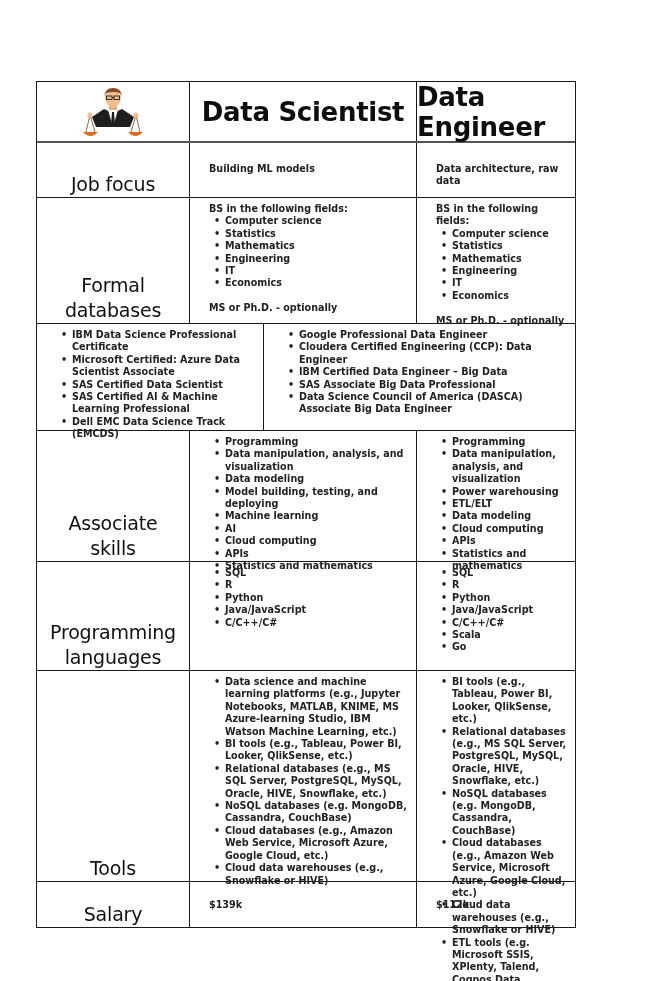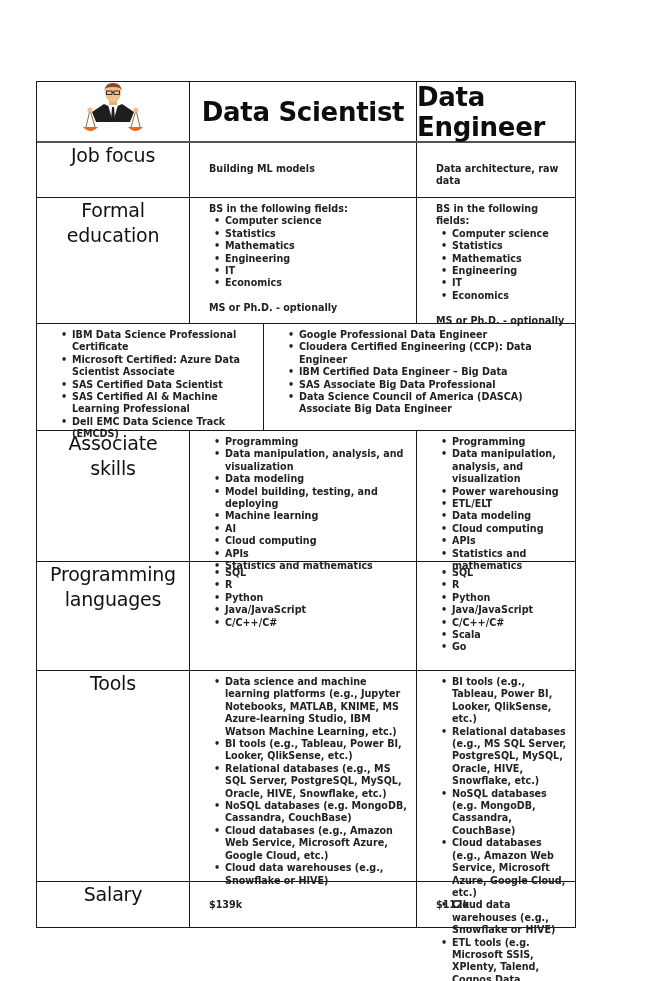--- a/index.html
+++ b/index.html
@@ -4,21 +4,21 @@
   <style>
     html, body { margin: 0; padding: 0; background: #ffffff; }
     body { width: 654px; height: 981px; position: relative; overflow: hidden;
            font-family: "Liberation Sans", sans-serif; color: #111; }
     .table { position: absolute; left: 12px; top: 81px; width: 540px;
              border: 1.5px solid #1a1a1a; box-sizing: border-box; margin-left: 24px; }
     .row { display: flex; border-top: 1.5px solid #1a1a1a; box-sizing: border-box; }
     .row:first-child { border-top: none; }
     .row.after-header { border-top: 2px solid #555; }
     .c0 { width: 153px; border-right: 1.5px solid #1a1a1a; box-sizing: border-box;
-          display: flex; align-items: flex-start; justify-content: center; text-align: center; }
+          display: flex; align-items: flex-end; justify-content: center; text-align: center; }
     .c1 { width: 227px; border-right: 1.5px solid #1a1a1a; box-sizing: border-box; }
     .c2 { flex: 1; box-sizing: border-box; }
     .hdr { display: flex; align-items: center; justify-content: center;
            font-family: "DejaVu Sans", sans-serif; font-weight: bold; font-size: 26px;
            letter-spacing: -0.3px; color: #0d0d0d; }
     .label { font-size: 19px; line-height: 25px; color: #111; font-family: "DejaVu Sans", sans-serif;
              font-weight: normal; letter-spacing: -0.2px; }
     .cell { padding: 5px 8px 4px 19px; font-size: 9.6px; line-height: 12.4px; color: #222;
             font-family: "DejaVu Sans", sans-serif; font-weight: bold; }
     .cell.center-v { display: flex; align-items: center; }
@@ -78,21 +78,21 @@
     </div>
     <div class="c2 cell center-v" style="align-items:flex-start;padding-top:20px;">
       <span>Data architecture, raw data</span>
     </div>
   </div>
 
   <div class="row" style="height:126px;">
     <div class="c0">
       <div class="label">
         <div>Formal</div>
-        <div>education</div>
+        <div>databases</div>
       </div>
     </div>
     <div class="c1 cell">
       <div>BS in the following fields:</div>
       <ul>
         <li>Computer science</li>
         <li>Statistics</li>
         <li>Mathematics</li>
         <li>Engineering</li>
         <li>IT</li>

